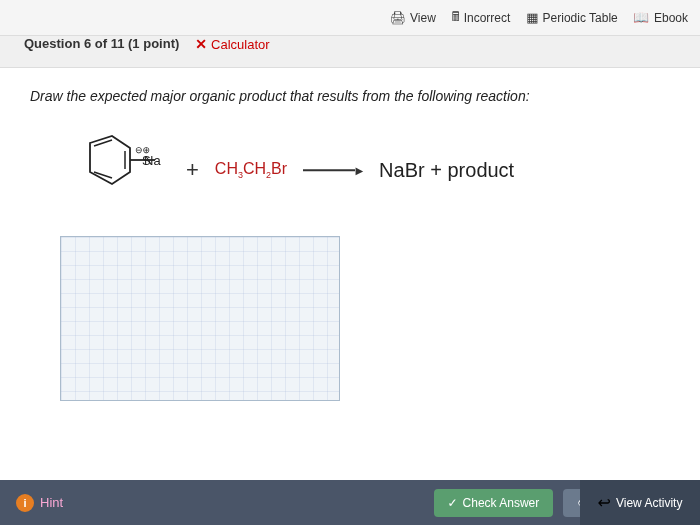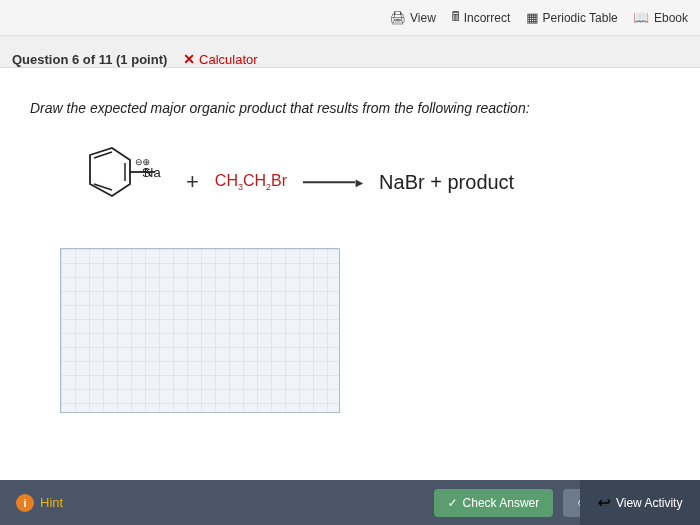--- a/index.html
+++ b/index.html
@@ -54,22 +54,22 @@
     
     .question-header {
       position: absolute;
       top: 36px;
       left: 0;
       right: 0;
       height: 32px;
       background: #f0f0f0;
       border-bottom: 1px solid #ddd;
       display: flex;
-      align-items: flex-end;
-      padding: 0 12px;
+      align-items: flex-start;
+      padding: 0 24px;
       gap: 16px;
     }
 
     .question-label {
       font-size: 13px;
       font-weight: bold;
       color: #333;
     }
 
     .incorrect-badge {
@@ -86,21 +86,21 @@
       color: #cc0000;
     }
 
     
     .content-body {
       position: absolute;
       top: 68px;
       left: 0;
       right: 0;
       bottom: 0;
-      padding: 32px 30px;
+      padding: 20px 30px;
     }
 
     .question-text {
       font-size: 14px;
       color: #222;
       margin-bottom: 24px;
       font-style: italic;
     }
 
     
@@ -213,21 +213,21 @@
       display: flex;
       align-items: center;
       justify-content: center;
       font-size: 11px;
       color: white;
       font-weight: bold;
     }
 
     .hint-label {
       font-size: 13px;
-      color: #eab308;
+      color: #f9a8d4;
     }
 
     .bottom-right-buttons {
       display: flex;
       gap: 10px;
       align-items: center;
     }
 
     .check-answer-btn {
       background: #5a9e6f;

